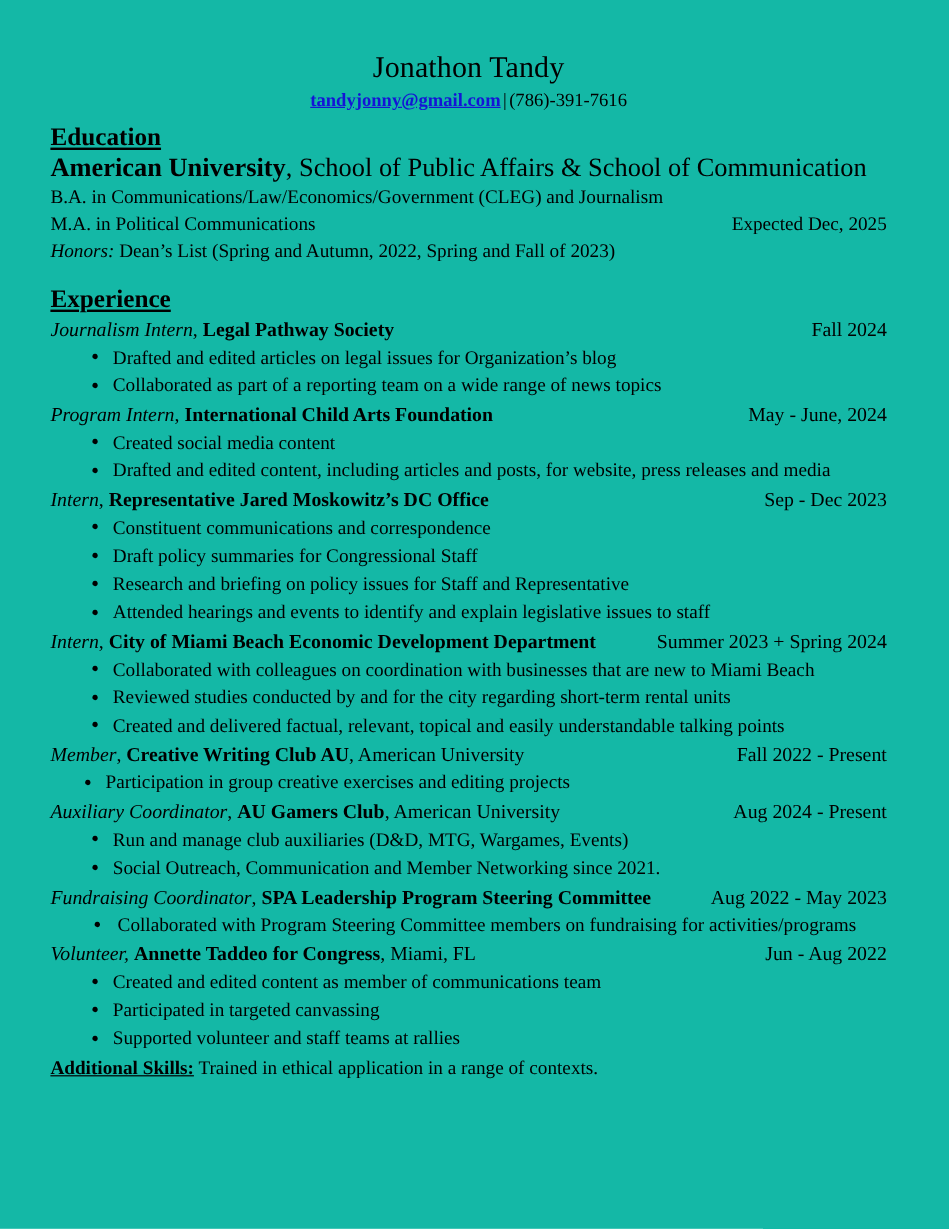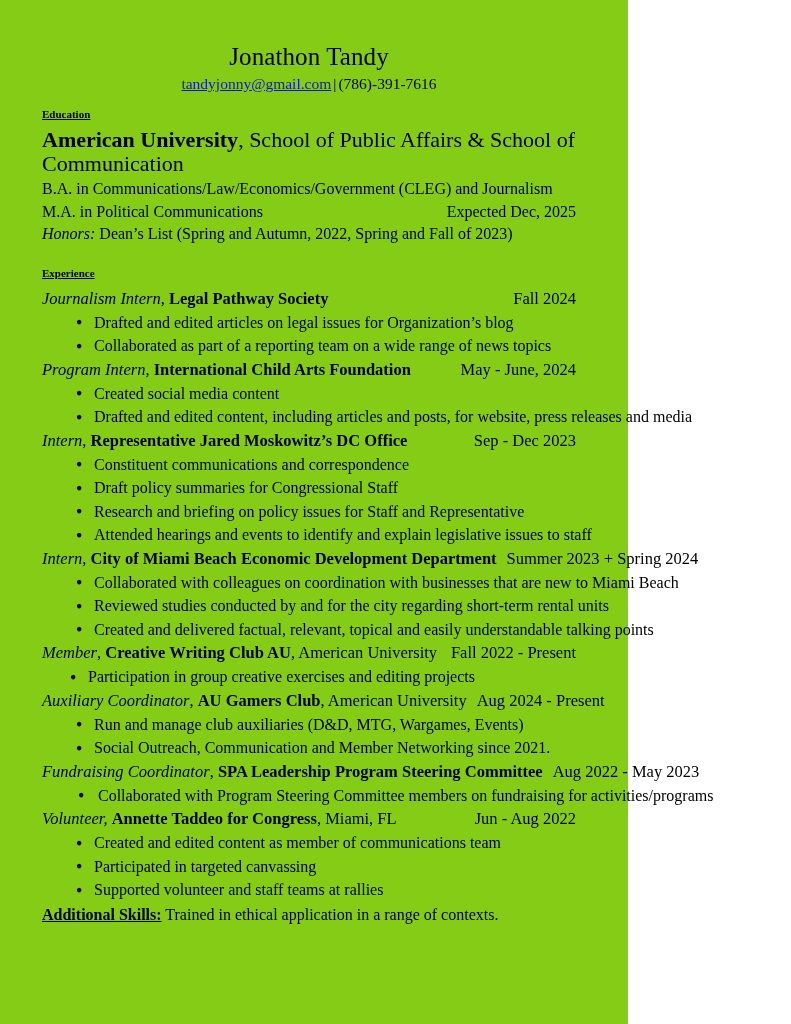--- a/index.html
+++ b/index.html
@@ -9,23 +9,23 @@
     background: #ffffff;
   }
   body {
     width: 791px;
     height: 1024px;
     font-family: "Liberation Serif", "DejaVu Serif", serif;
     color: #000000;
     overflow: hidden;
   }
   .page {
-    width: 628px;
+    width: 791px;
     height: 1024px;
-    background: #84cc16;
+    background: #14b8a6;
     padding: 0;
     position: relative;
   }
   .content {
     padding: 42px 52px 0 42px;
   }
 
   
   .name {
     text-align: center;
@@ -37,28 +37,28 @@
   }
   .contact {
     text-align: center;
     font-size: 15.5px;
     line-height: 19px;
     margin: 0 0 10px 0;
   }
   .contact .email {
     color: #1414d6;
     text-decoration: underline;
-    font-weight: normal;
+    font-weight: bold;
   }
   .contact .sep { margin: 0 2px; }
 
   
   .section-title {
     font-weight: bold;
-    font-size: 11px;
+    font-size: 21px;
     line-height: 22px;
     text-decoration: underline;
     margin: 0 0 3px 0;
     display: inline-block;
   }
   .section-gap { height: 16px; }
 
   
   .line {
     font-size: 16px;

